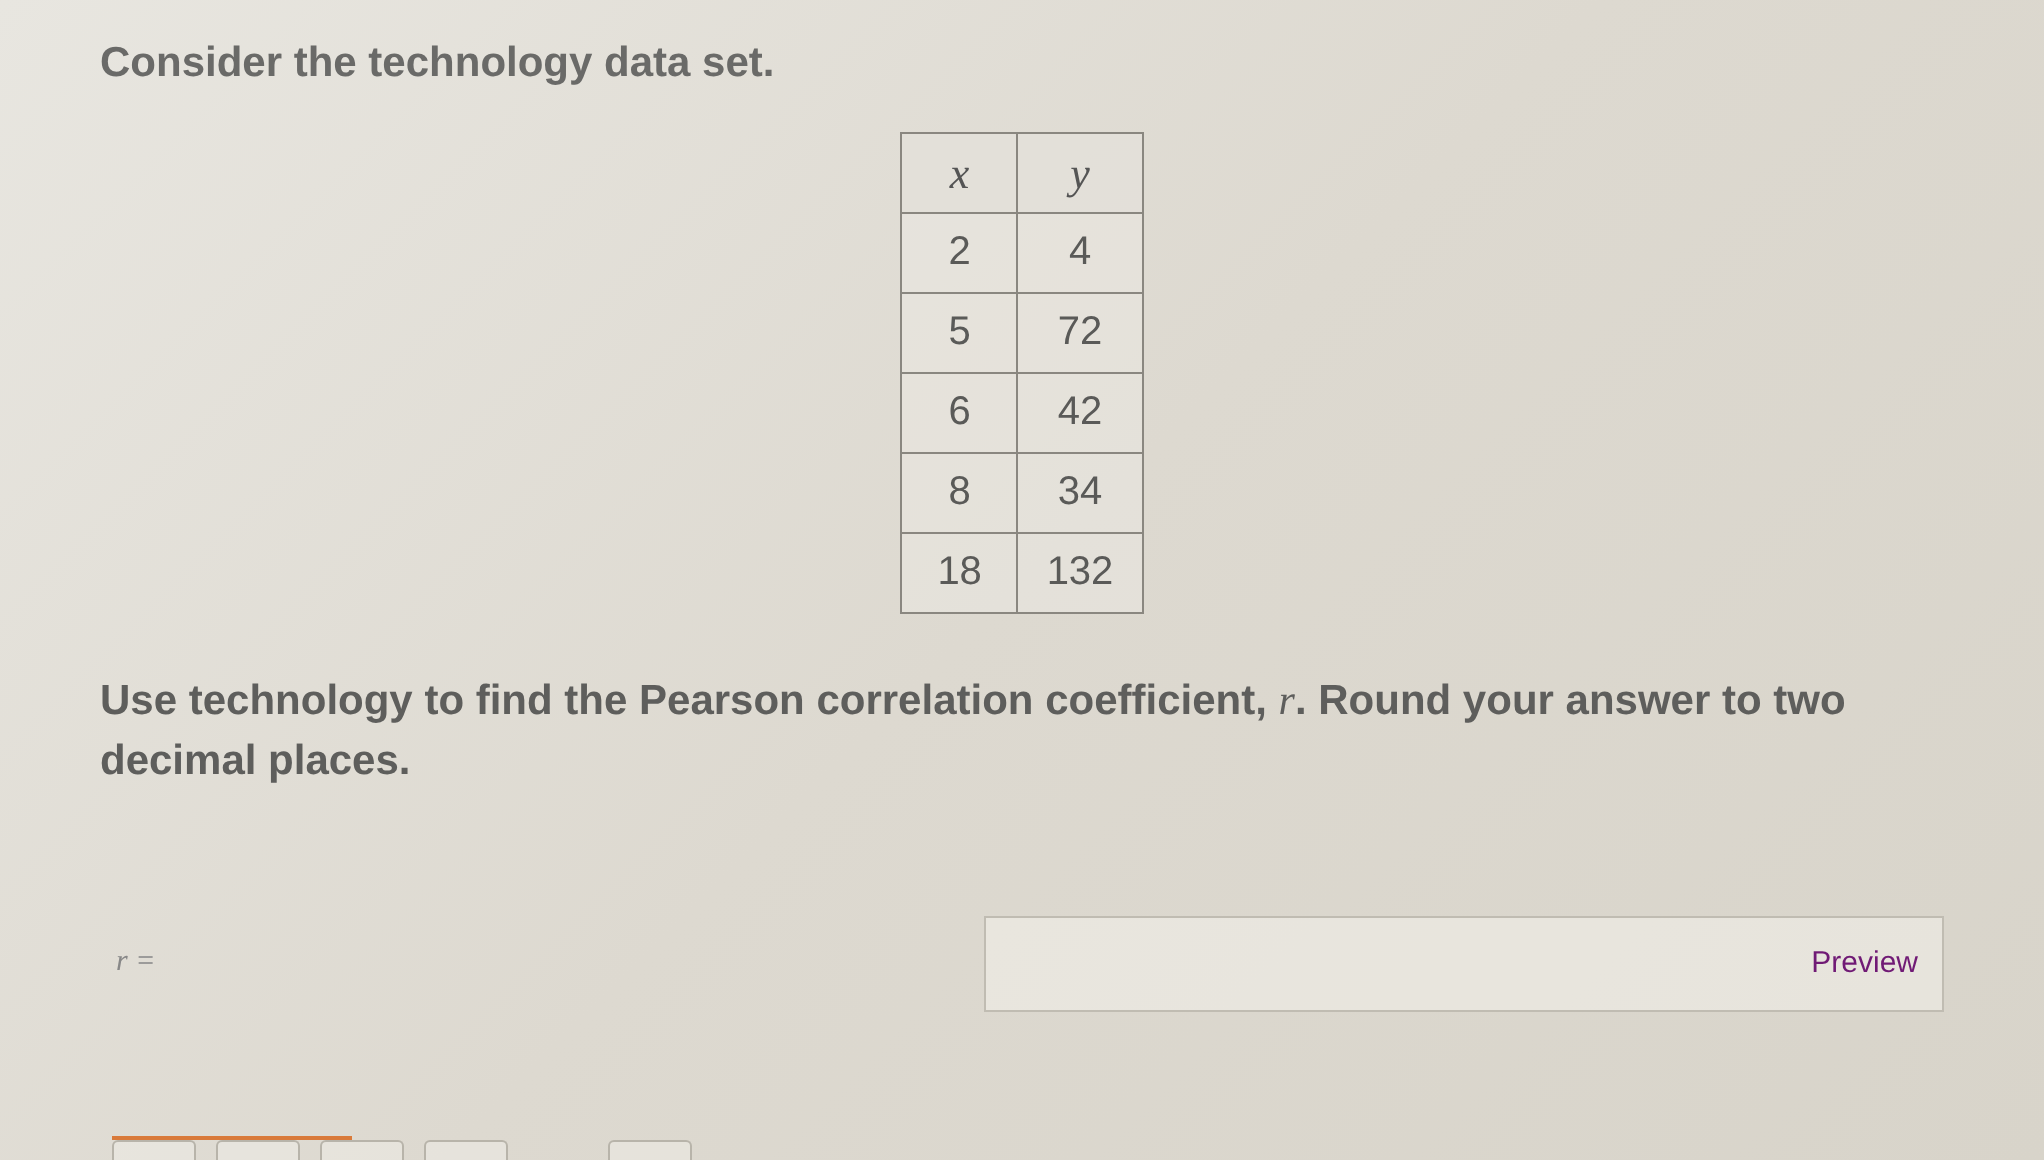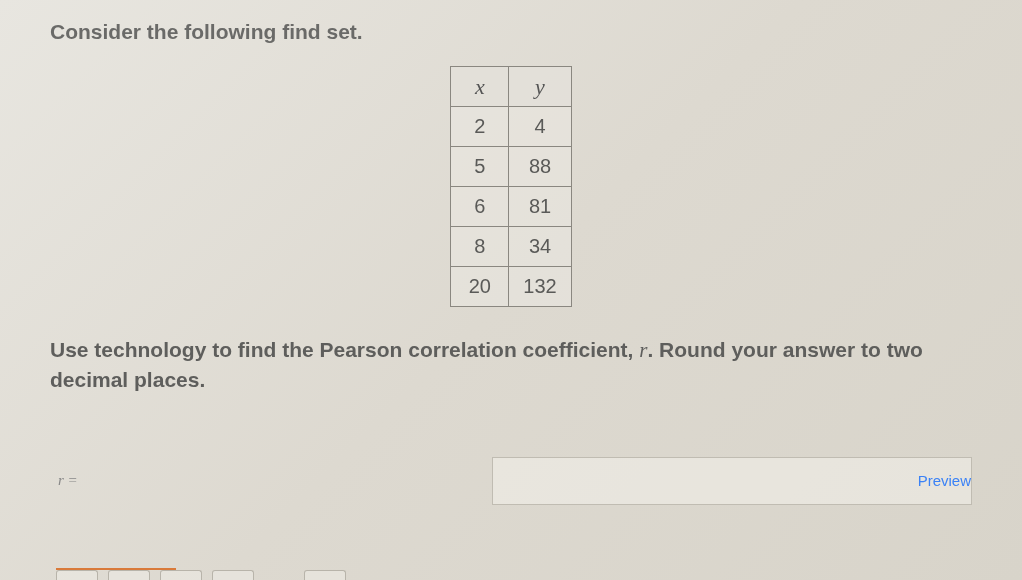--- a/index.html
+++ b/index.html
@@ -79,22 +79,22 @@
       padding-left: 8px;
     }
     .preview-box {
       border: 1px solid #c0bcb2;
       background: rgba(245, 243, 238, 0.5);
       width: 480px;
       height: 48px;
       display: flex;
       align-items: center;
       justify-content: flex-end;
-      padding: 0 0;
-      color: #3b82f6;
+      padding: 0 12px;
+      color: #701a75;
       font-size: 15px;
       font-weight: 500;
     }
     .orange-line {
       position: absolute;
       bottom: 10px;
       left: 56px;
       width: 120px;
       height: 2.5px;
       background: #d97a3a;
@@ -115,49 +115,49 @@
       border-radius: 3px 3px 0 0;
     }
     .keypad-gap {
       width: 30px;
     }
   </style>
 </head>
 <body>
 
 <div class="content">
-  <div class="prompt-text">Consider the following find set.</div>
+  <div class="prompt-text">Consider the technology data set.</div>
 
   <div class="table-container">
     <table class="data-table">
       <thead>
         <tr>
           <th>x</th>
           <th>y</th>
         </tr>
       </thead>
       <tbody>
         <tr>
           <td>2</td>
           <td>4</td>
         </tr>
         <tr>
           <td>5</td>
-          <td>88</td>
+          <td>72</td>
         </tr>
         <tr>
           <td>6</td>
-          <td>81</td>
+          <td>42</td>
         </tr>
         <tr>
           <td>8</td>
           <td>34</td>
         </tr>
         <tr>
-          <td>20</td>
+          <td>18</td>
           <td>132</td>
         </tr>
       </tbody>
     </table>
   </div>
 
   <div class="instruction-text">
     <span>Use technology to find the Pearson correlation coefficient, </span><span class="math-var">r</span><span>. Round your answer to two decimal places.</span>
   </div>
 

